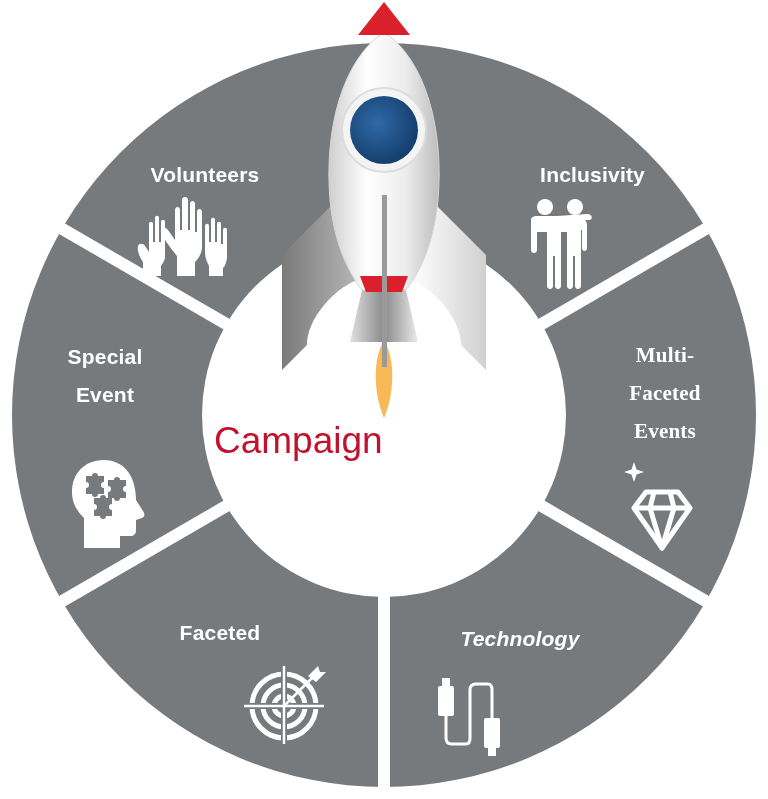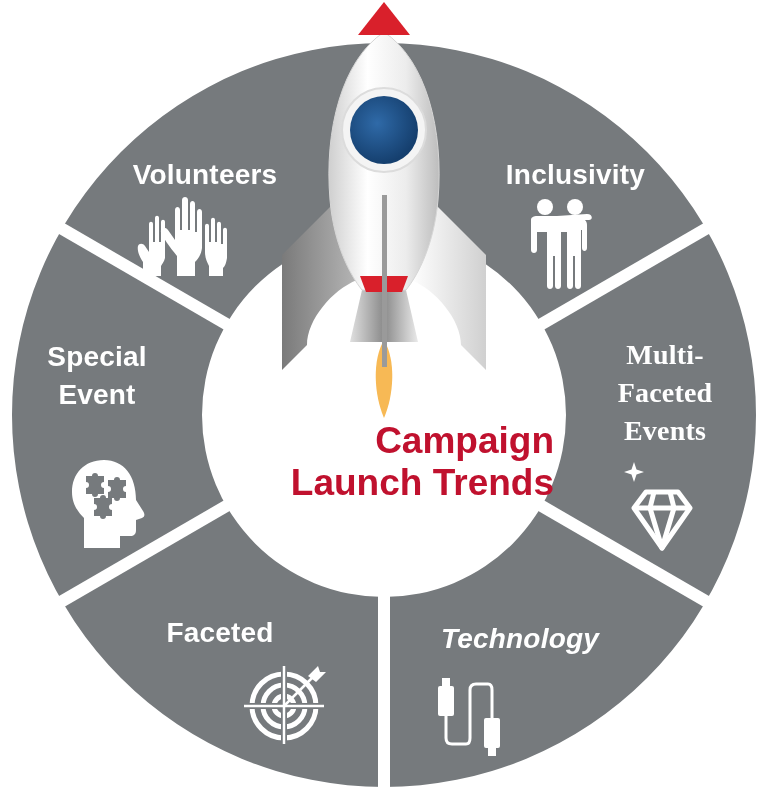--- a/index.html
+++ b/index.html
@@ -1,19 +1,19 @@
 <!DOCTYPE html>
 <html><head>
 <meta charset="utf-8">
 <style>
   html,body{margin:0;padding:0;background:#fff;}
   body{width:768px;height:799px;position:relative;overflow:hidden;font-family:"Liberation Sans","DejaVu Sans",sans-serif;}
   svg.wheel{position:absolute;left:0;top:0;}
-  .lbl{position:absolute;color:#fff;font-weight:bold;font-size:28px;line-height:38px;text-align:center;letter-spacing:0.2px;}
-  .title{position:absolute;left:214px;top:420px;width:340px;text-align:right;color:#c0112e;font-weight:bold;font-size:37px;line-height:42px;}
+  .lbl{position:absolute;color:#fff;font-weight:bold;font-size:21px;line-height:38px;text-align:center;letter-spacing:0.2px;}
+  .title{position:absolute;left:214px;top:420px;width:340px;text-align:left;color:#c0112e;font-weight:normal;font-size:37px;line-height:42px;}
   .ico{position:absolute;}
 </style>
 </head>
 <body>
 
 <svg class="wheel" width="768" height="799" viewBox="0 0 768 799">
 
   <path fill="#767a7d" fill-rule="evenodd" d="M 12 415 A 372 372 0 1 0 756 415 A 372 372 0 1 0 12 415 Z M 202 415 A 182 182 0 1 1 566 415 A 182 182 0 1 1 202 415 Z"></path>
 
   <g stroke="#fff" stroke-width="12">
@@ -74,28 +74,27 @@
 
 <div class="lbl" style="left:110px;top:156px;width:190px;">Volunteers</div>
 <div class="lbl" style="left:455px;top:156px;width:190px;text-align:right;">Inclusivity</div>
 <div class="lbl" style="left:585px;top:336px;width:160px;font-family:Liberation Serif, serif;">
   <div>Multi-</div>
   <div>Faceted</div>
   <div>Events</div>
 </div>
 <div class="lbl" style="left:420px;top:620px;width:200px;font-style:italic;">Technology</div>
 <div class="lbl" style="left:140px;top:614px;width:160px;">Faceted</div>
-<div class="lbl" style="left:12px;top:338px;width:170px;">
+<div class="lbl" style="left:20px;top:338px;width:170px;">
   <div>Special</div>
   <div>Event</div>
 </div>
 
 <div class="title">
   <div>Campaign</div>
-  <div>Launch Trends</div>
 </div>
 
 <svg class="ico" style="left:137px;top:196px" width="100" height="82" viewBox="0 0 100 82" fill="#fff">
   <path d="M40 80 L40 60 C32 50 26 42 24 36 C23 32 28 30 31 34 L38 44 L38 14 C38 10 43 10 43 14 L43 34 L45 34 L45 4 C45 0 51 0 51 4 L51 34 L53 34 L53 8 C53 4 58 4 58 8 L58 36 L60 36 L60 16 C60 12 65 12 65 16 L65 52 C64 60 60 64 58 66 L58 80 Z"></path>
   <path d="M6 80 L6 66 C2 60 0 54 1 50 C2 47 6 47 8 50 L12 56 L12 28 C12 25 16 25 16 28 L16 46 L18 46 L18 22 C18 19 22 19 22 22 L22 46 L24 46 L24 26 C24 23 28 23 28 26 L28 62 C27 66 25 68 24 70 L24 80 Z"></path>
   <path d="M72 80 L72 70 C70 66 68 62 68 56 L68 30 C68 27 72 27 72 30 L72 46 L74 46 L74 24 C74 21 78 21 78 24 L78 46 L80 46 L80 28 C80 25 84 25 84 28 L84 48 L86 48 L86 34 C86 31 90 31 90 34 L90 62 C89 68 88 70 86 72 L86 80 Z"></path>
 </svg>
 
 <svg class="ico" style="left:527px;top:198px" width="70" height="92" viewBox="0 0 70 92" fill="#fff">
   <circle cx="18" cy="9" r="8"></circle>

